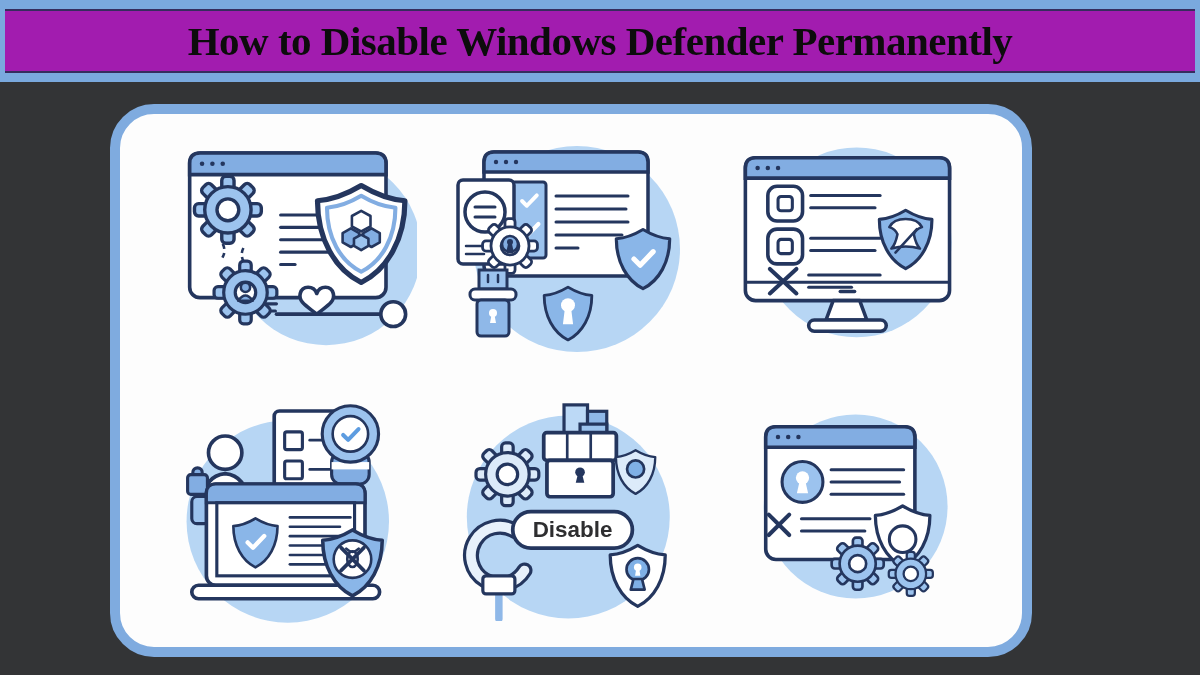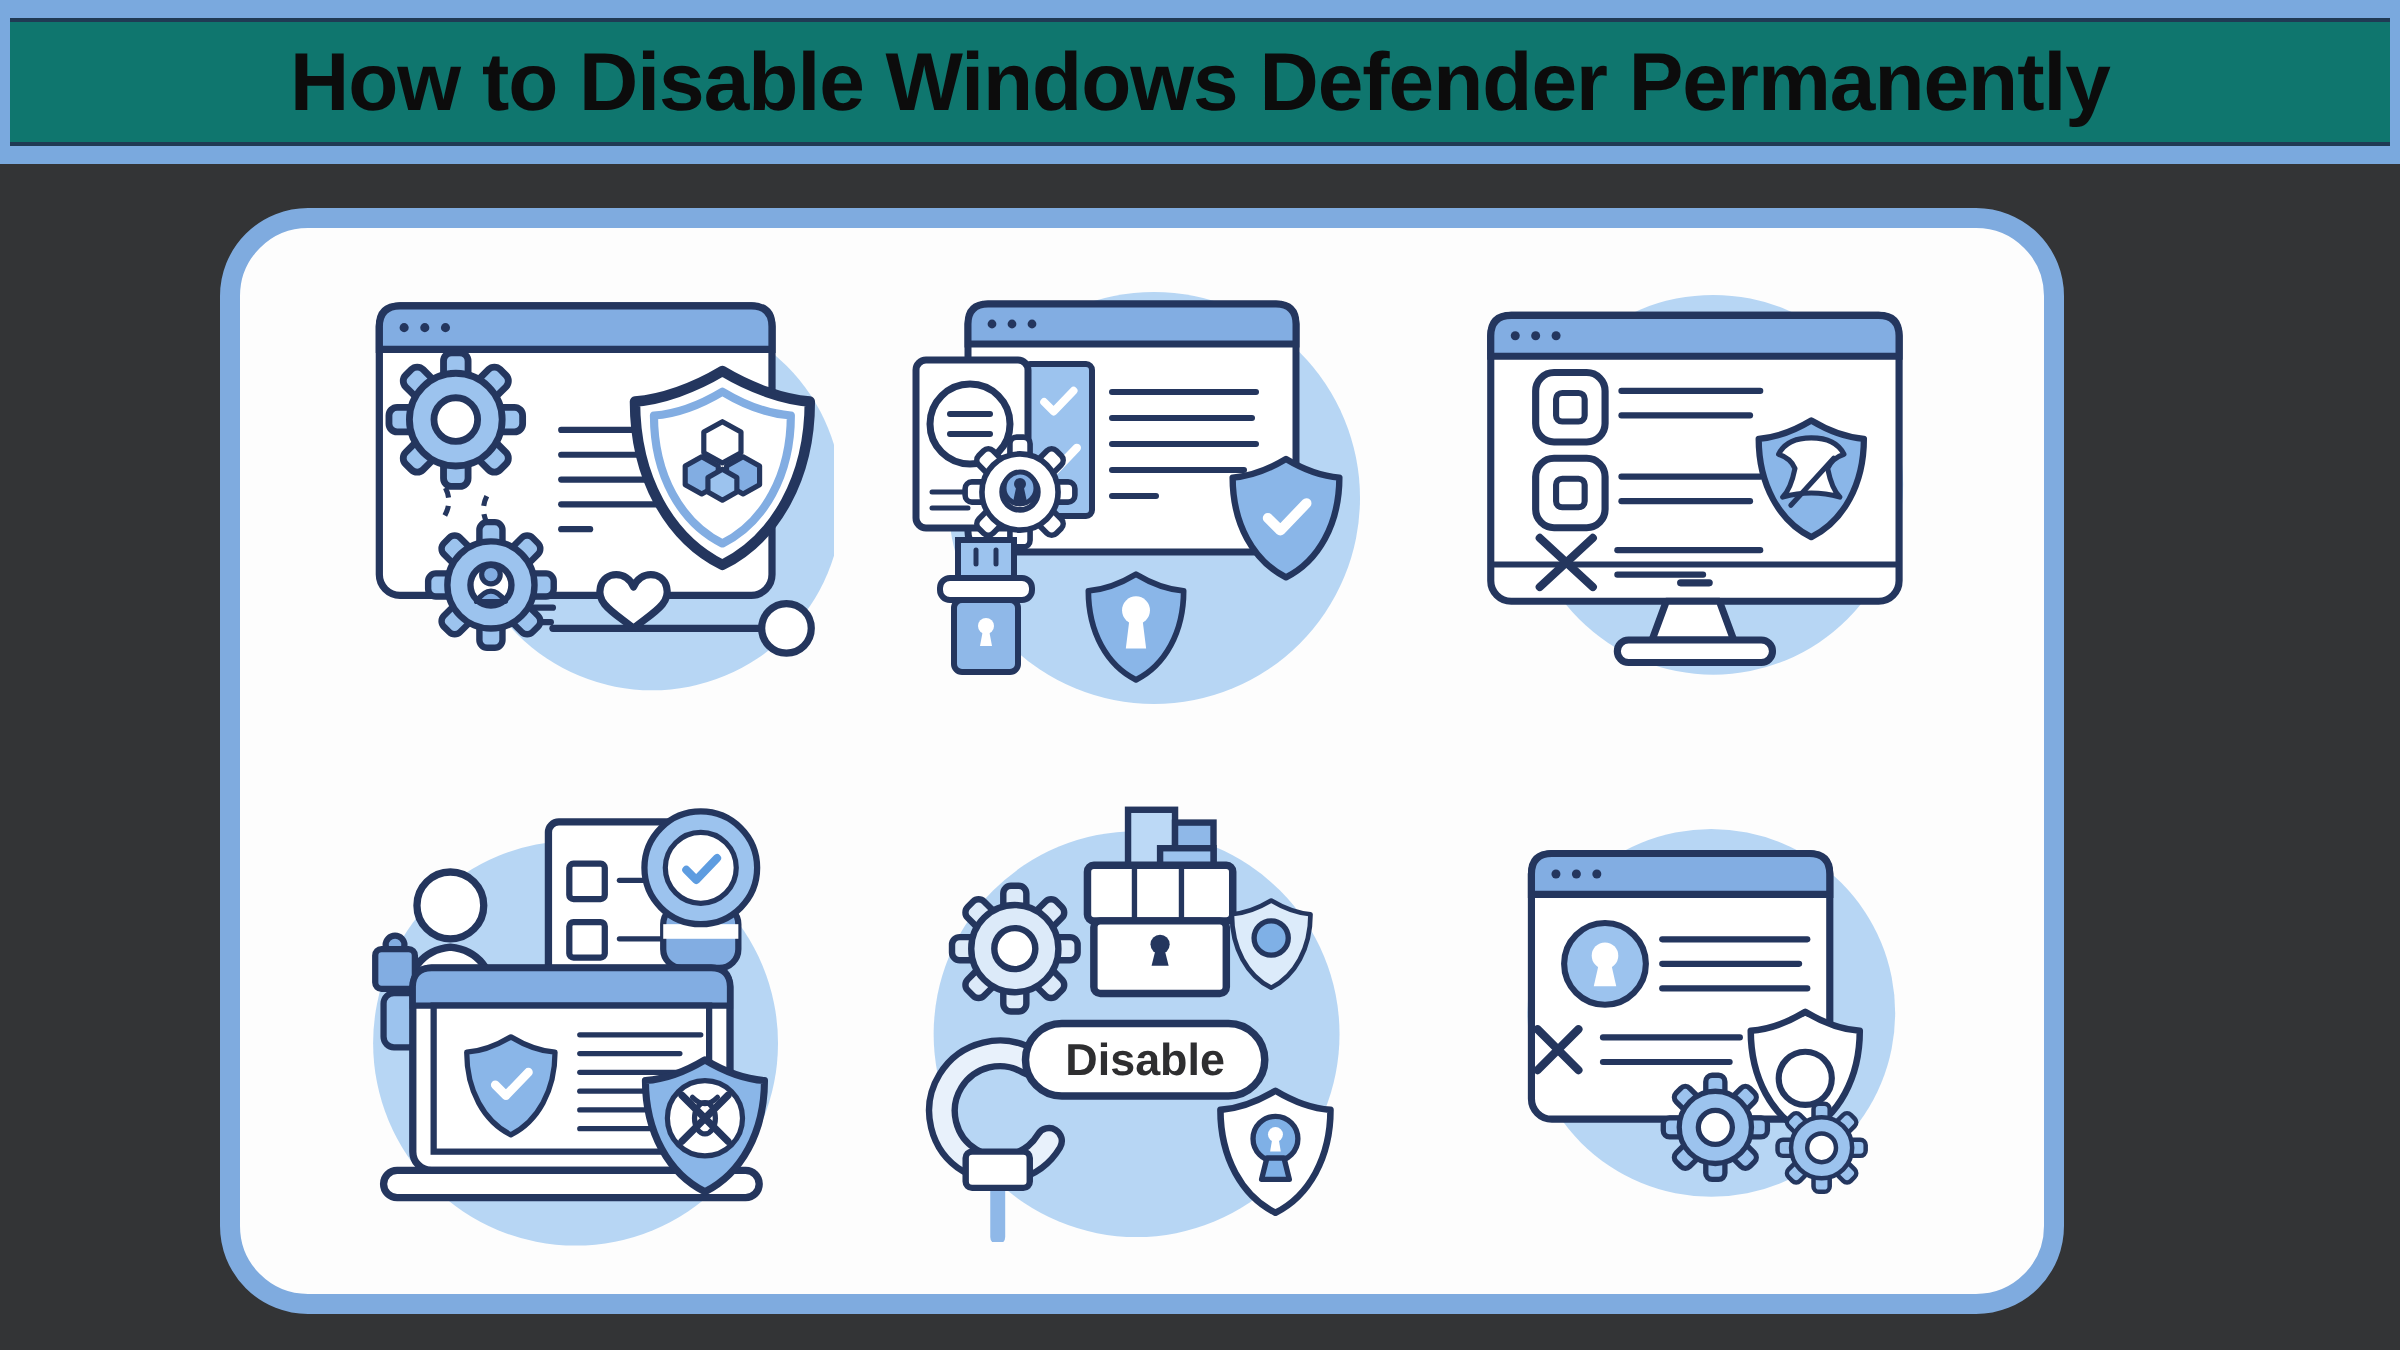--- a/index.html
+++ b/index.html
@@ -4,27 +4,27 @@
 <style>
   html,body{margin:0;padding:0;}
   body{
     width:1200px;height:675px;position:relative;overflow:hidden;
     background:#333436;
     font-family:"Liberation Sans", sans-serif;
   }
   
   .header{
     position:absolute;left:0;top:0;width:1200px;height:82px;box-sizing:border-box;
-    background:#0f766e;
+    background:#a21caf;
     border-top:9px solid #7aa9de;
     border-bottom:9px solid #7aa9de;
     border-left:5px solid #7aa9de;
     border-right:5px solid #7aa9de;
     box-shadow:inset 0 2px 0 rgba(35,48,80,.85), inset 0 -2px 0 rgba(35,48,80,.85);
-    display:flex;align-items:center;justify-content:center;
+    display:flex;align-items:center;justify-content:center;font-family:Liberation Serif, serif;
   }
   .header .title{
     font-size:41px;font-weight:bold;color:#0c0c0c;letter-spacing:-0.5px;
     white-space:nowrap;
   }
   
   .card{
     position:absolute;left:110px;top:104px;width:922px;height:553px;box-sizing:border-box;
     background:#fdfdfd;
     border:10px solid #7fabdf;

